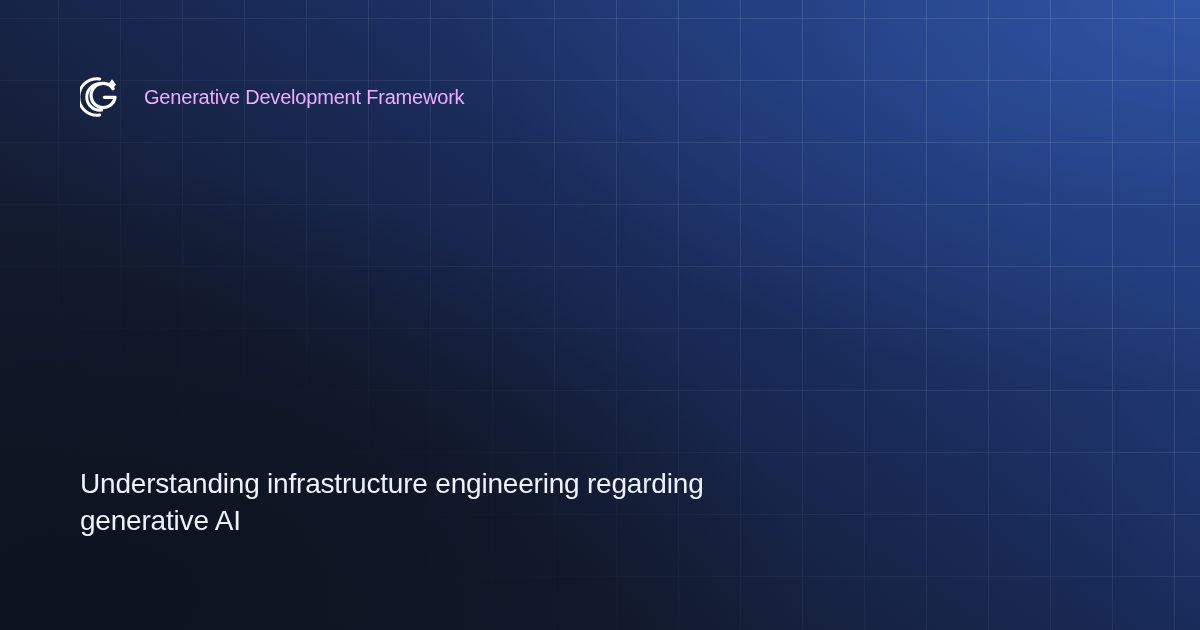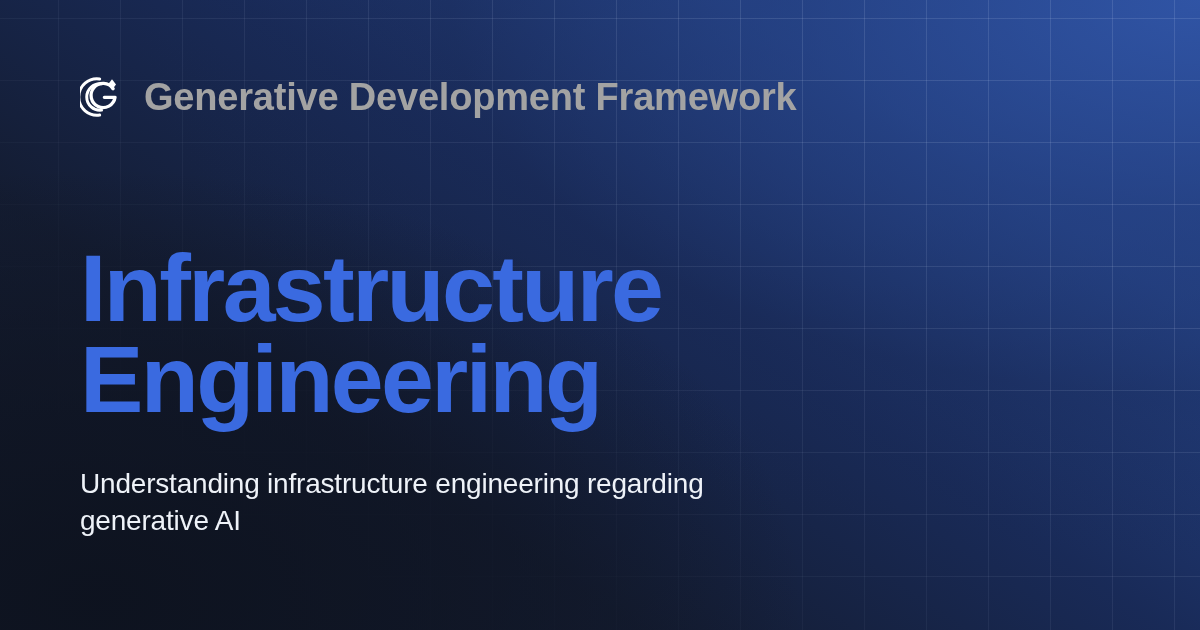--- a/index.html
+++ b/index.html
@@ -106,23 +106,23 @@
   }
 
   .brand-logo {
     width: 46px;
     height: 46px;
     display: block;
     flex: none;
   }
 
   .brand-name {
-    font-size: 38px;
-    font-weight: bold;
-    color: #a3a3a3;
+    font-size: 20px;
+    font-weight: normal;
+    color: #f0abfc;
     letter-spacing: -0.2px;
     white-space: nowrap;
   }
 
   .headline {
     position: absolute;
     left: 80px;
     top: 243px;
     margin: 0;
     font-size: 95px;
@@ -166,18 +166,17 @@
 
         <path d="M22.5 10.3 A13.8 13.8 0 1 0 22.5 37.7" stroke="#ffffff" stroke-width="3.1" fill="none" stroke-linecap="round"></path>
 
         <path d="M34.6 15.4 A12.6 12.6 0 1 0 36.6 24.3 L25.4 24.3" stroke="#ffffff" stroke-width="3.4" fill="none" stroke-linecap="round" stroke-linejoin="round"></path>
 
         <path d="M33.4 5.6 L37.6 11.0 L33.4 16.4 L29.2 11.0 Z" fill="#ffffff"></path>
       </svg>
       <span class="brand-name">Generative Development Framework</span>
     </div>
 
-    <h1 class="headline">Infrastructure Engineering</h1>
 
     <p class="subtitle">Understanding infrastructure engineering regarding generative AI</p>
 
   </div>
 </div>
 
 </body></html>

